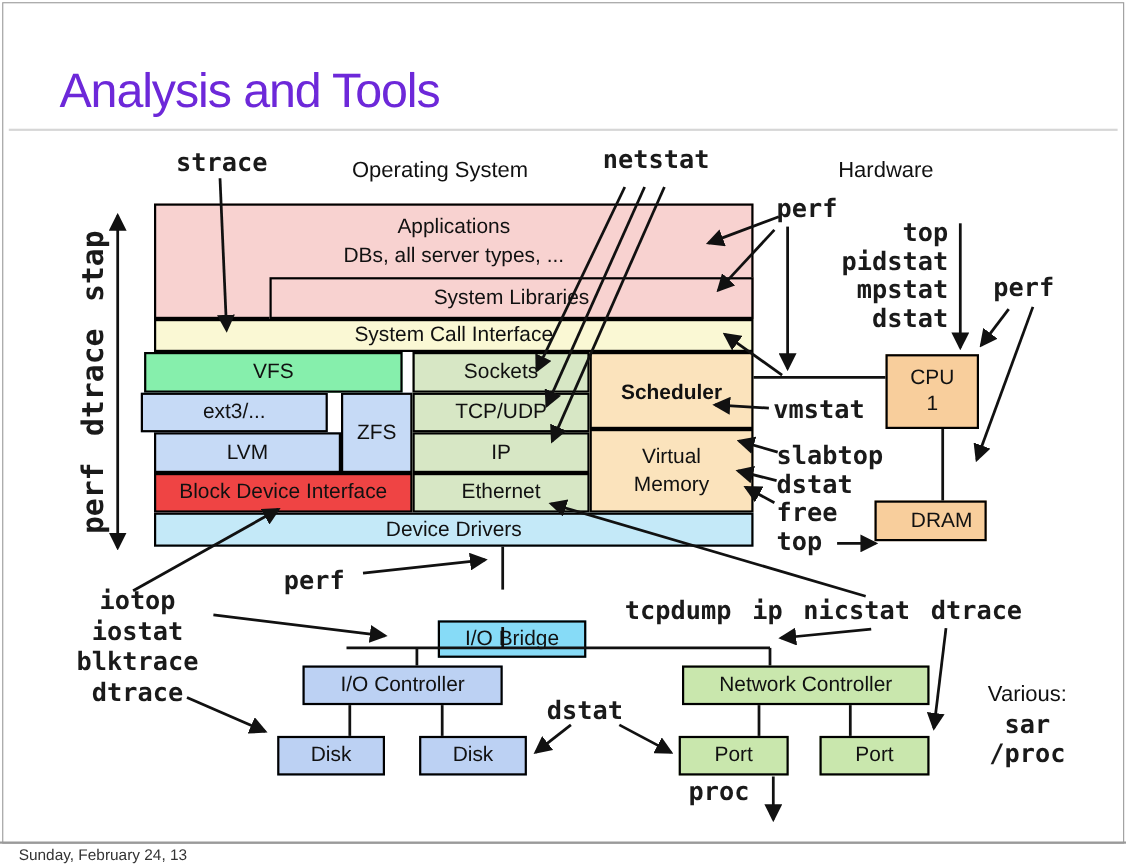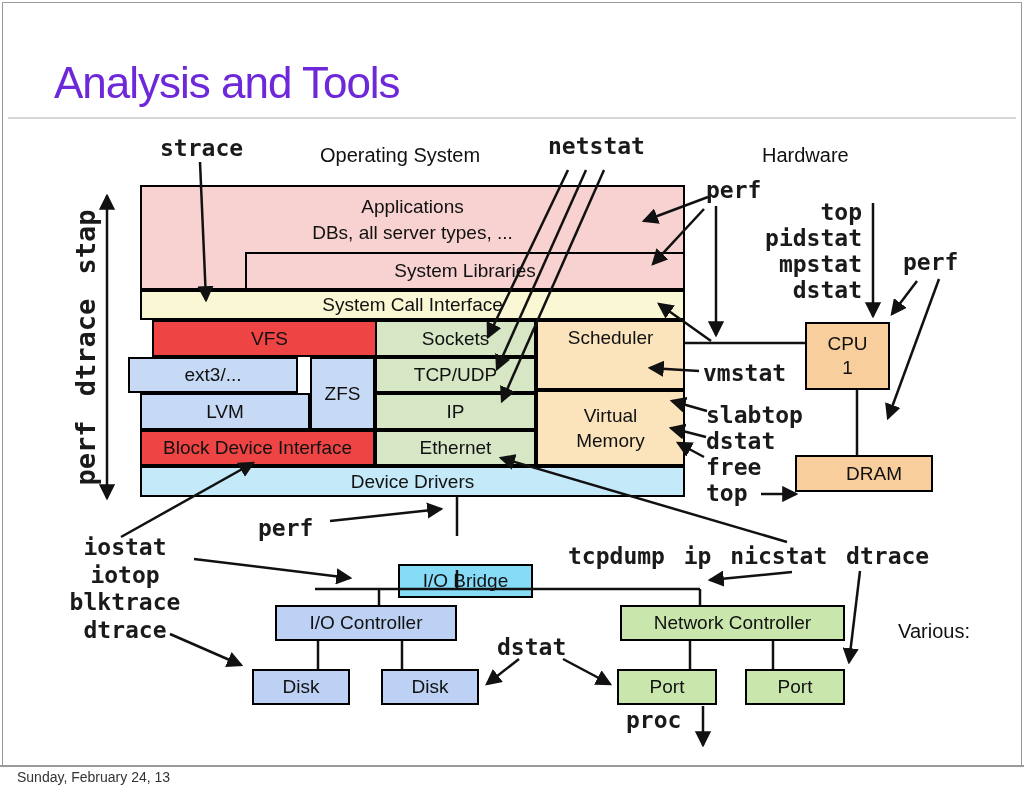--- a/index.html
+++ b/index.html
@@ -44,27 +44,27 @@
       <div>DBs, all server types, ...</div>
     </div>
   </div>
   <div class="box" style="left: 245px; top: 252px; width: 440px; height: 38px; background-color: rgb(248, 210, 208);">
     <span>System Libraries</span>
   </div>
   <div class="box" style="left: 140px; top: 290px; width: 545px; height: 30px; background-color: rgb(250, 248, 212);">
     <span>System Call Interface</span>
   </div>
 
-  <div class="box" style="left: 152px; top: 320px; width: 235px; height: 37px; background-color: #ef4444;">
+  <div class="box" style="left: 131px; top: 320px; width: 235px; height: 37px; background-color: #86efac;">
     <span>VFS</span>
   </div>
   <div class="box" style="left: 375px; top: 320px; width: 161px; height: 37px; background-color: rgb(215, 231, 197);">
     <span>Sockets</span>
   </div>
-  <div class="box" style="left: 536px; top: 320px; width: 149px; height: 70px; align-items: flex-start; background-color: rgb(251, 227, 188);">
+  <div class="box" style="left: 536px; top: 320px; width: 149px; height: 70px; align-items: center; background-color: rgb(251, 227, 188); font-weight: bold;">
     <span style="margin-top:5px;">Scheduler</span>
   </div>
 
   <div class="box" style="left: 128px; top: 357px; width: 170px; height: 36px; background-color: rgb(198, 218, 246);">
     <span>ext3/...</span>
   </div>
   <div class="box" style="left: 310px; top: 357px; width: 65px; height: 73px; background-color: rgb(198, 218, 246);">
     <span>ZFS</span>
   </div>
   <div class="box" style="left: 375px; top: 357px; width: 161px; height: 36px; background-color: rgb(215, 231, 197);">
@@ -90,21 +90,21 @@
   </div>
 
   <div class="box" style="left: 140px; top: 466px; width: 545px; height: 31px; background-color: rgb(196, 233, 248);">
     <span>Device Drivers</span>
   </div>
 
   <div class="box col" style="left: 805px; top: 322px; width: 85px; height: 68px; line-height: 24px; background-color: rgb(248, 206, 156); align-items: center;">
     <div>CPU</div>
     <div>1</div>
   </div>
-  <div class="box" style="left: 795px; top: 455px; width: 138px; height: 37px; background-color: rgb(248, 206, 156); padding-left: 20px;">
+  <div class="box" style="left: 795px; top: 455px; width: 102px; height: 37px; background-color: rgb(248, 206, 156); padding-left: 20px;">
     <span>DRAM</span>
   </div>
   <div class="box" style="left: 398px; top: 536px; width: 135px; height: 34px; background-color: rgb(134, 219, 247); margin-top: 28px;">
     <span>I/O Bridge</span>
   </div>
   <div class="box" style="left: 275px; top: 605px; width: 182px; height: 36px; background-color: rgb(188, 209, 243);">
     <span>I/O Controller</span>
   </div>
   <div class="box" style="left: 252px; top: 669px; width: 98px; height: 36px; background-color: rgb(188, 209, 243);">
     <span>Disk</span>
@@ -133,31 +133,35 @@
   </div>
   <div class="mono" style="left:903px;top:249px;">perf</div>
   <div class="mono" style="left:703px;top:360px;">vmstat</div>
   <div class="monoblock" style="left:706px;top:402px;line-height:26px;">
     <div>slabtop</div>
     <div>dstat</div>
     <div>free</div>
     <div>top</div>
   </div>
   <div class="monoblock" style="left:40px;top:534px;width:170px;text-align:center;line-height:27.5px;">
+    <div>iotop</div>
     <div>iostat</div>
-    <div>iotop</div>
     <div>blktrace</div>
     <div>dtrace</div>
   </div>
   <div class="mono" style="left:258px;top:515px;">perf</div>
   <div class="mono" style="left:568px;top:543px;word-spacing:5px;">tcpdump ip nicstat dtrace</div>
   <div class="mono" style="left:497px;top:634px;">dstat</div>
   <div class="mono" style="left:626px;top:707px;">proc</div>
   <div style="position:absolute;left:870px;top:620px;width:128px;text-align:center;">
     <div class="sans" style="position:static;">Various:</div>
+    <div class="monoblock" style="position:static;line-height:27px;margin-top:3px;">
+      <div>sar</div>
+      <div>/proc</div>
+    </div>
   </div>
 
   <svg class="overlay" width="1024" height="788" viewBox="0 0 1024 788">
     <defs>
       <marker id="ah" viewBox="0 0 10 10" refX="8.5" refY="5" markerWidth="6.5" markerHeight="6.5" orient="auto-start-reverse">
           <path d="M0,0 L10,5 L0,10 z" fill="#111"></path>
         </marker>
     </defs>
     <g stroke="#111" stroke-width="2.5" fill="none">
 

